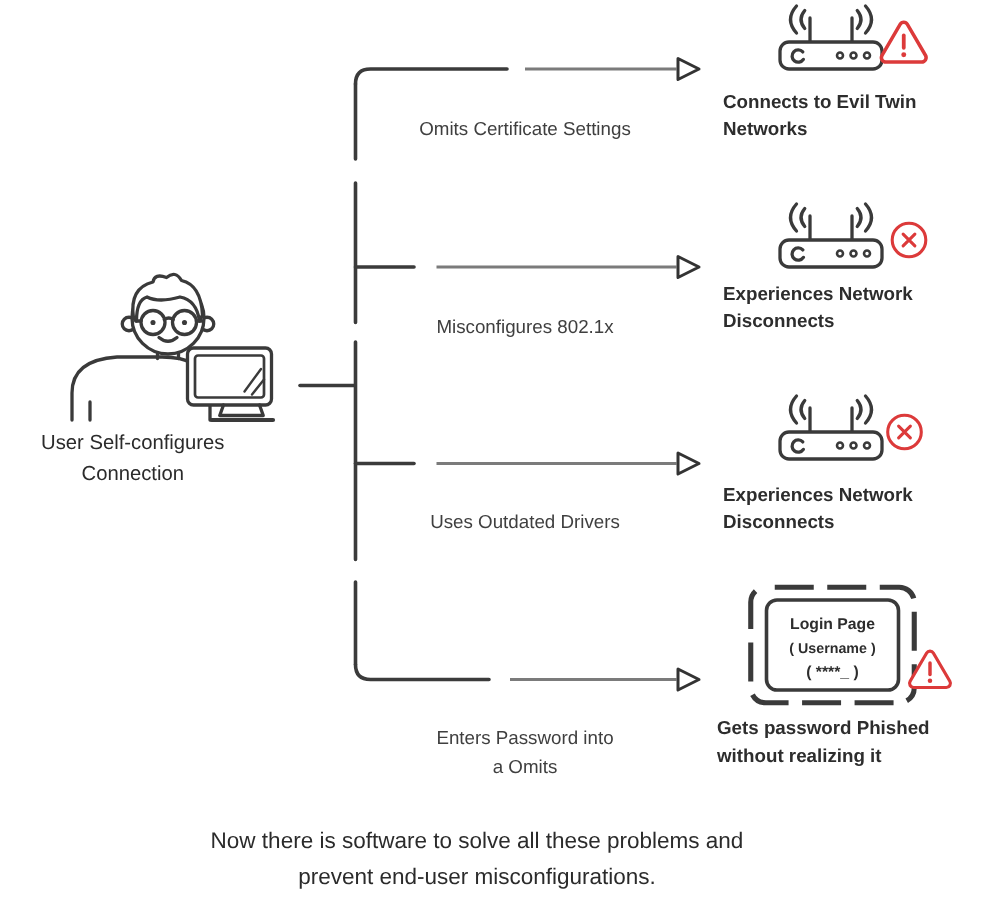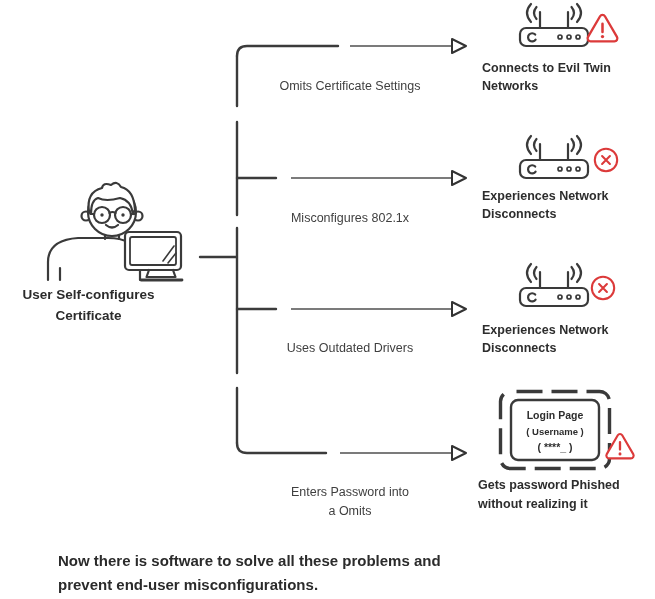--- a/index.html
+++ b/index.html
@@ -12,25 +12,25 @@
   .cause-label{
     position:absolute;text-align:center;color:#3f3f3f;
     font-size:12.5px;line-height:19px;font-weight:400;margin-top:20px;
   }
   .outcome-label{
     position:absolute;text-align:left;color:#2d2d2d;
     font-size:12.5px;line-height:17.5px;font-weight:700;
   }
   .root-label{
     position:absolute;text-align:center;color:#2b2b2b;
-    font-size:13.5px;line-height:21px;font-weight:700;
+    font-size:13.5px;line-height:21px;font-weight:400;
   }
   .footer-text{
-    position:absolute;text-align:left;color:#2b2b2b;
-    font-size:15px;line-height:23.5px;font-weight:700;
+    position:absolute;text-align:center;color:#2b2b2b;
+    font-size:15px;line-height:23.5px;font-weight:400;
   }
   .line{display:block;}
 </style>
 </head>
 <body>
 
 <div class="canvas">
 
   <svg width="0" height="0" style="position:absolute" aria-hidden="true">
     <defs>
@@ -116,21 +116,21 @@
 
       <rect x="83" y="52" width="56" height="38" rx="4"></rect>
       <rect x="88" y="57" width="46" height="28" rx="2" fill="none" stroke-width="1.8"></rect>
       <path d="M121,81 L132,66 M126,83 L134,73" fill="none" stroke-width="1.6"></path>
       <path d="M107,90 L104.5,97 H133.5 L131,90" fill="none"></path>
       <path d="M99,100 H140" fill="none" stroke-width="2.8"></path>
     </g>
   </svg>
   <div class="root-label" style="left:6px;top:284px;width:165px">
     <span style="display:block">User Self-configures</span>
-    <span style="display:block">Certificate</span>
+    <span style="display:block">Connection</span>
   </div>
 
   <div class="cause-label" style="left:250px;top:57px;width:200px">
     <span style="display:block">Omits Certificate Settings</span>
   </div>
   <div class="cause-label" style="left:250px;top:189px;width:200px">
     <span style="display:block">Misconfigures 802.1x</span>
   </div>
   <div class="cause-label" style="left:250px;top:319px;width:200px">
     <span style="display:block">Uses Outdated Drivers</span>

